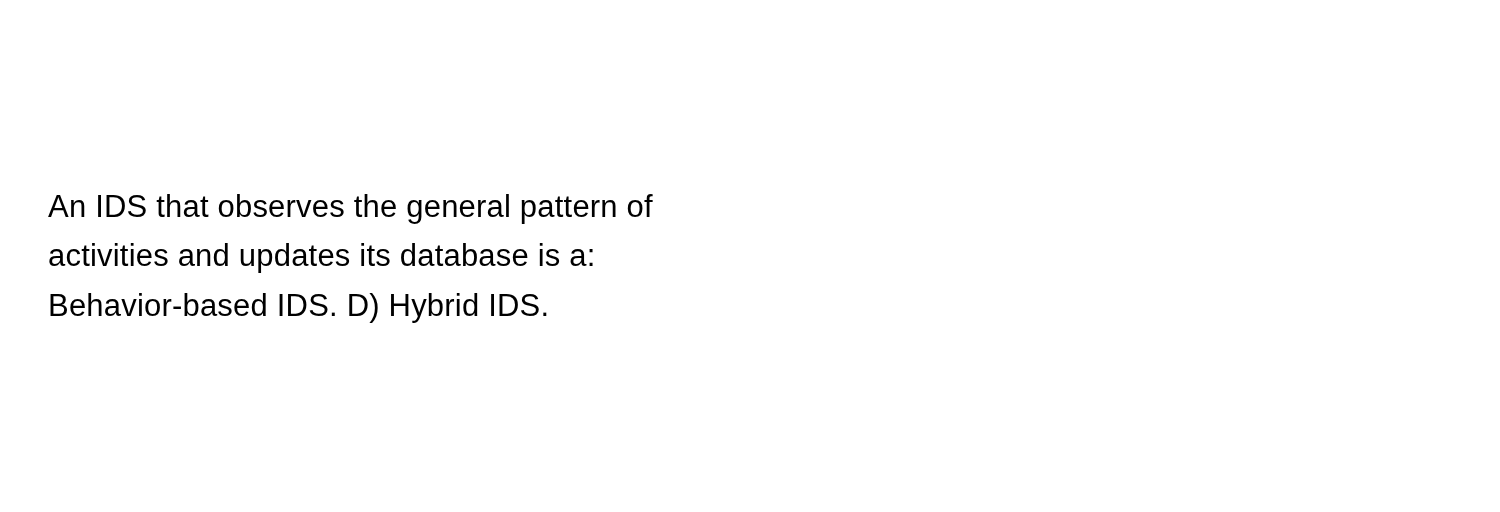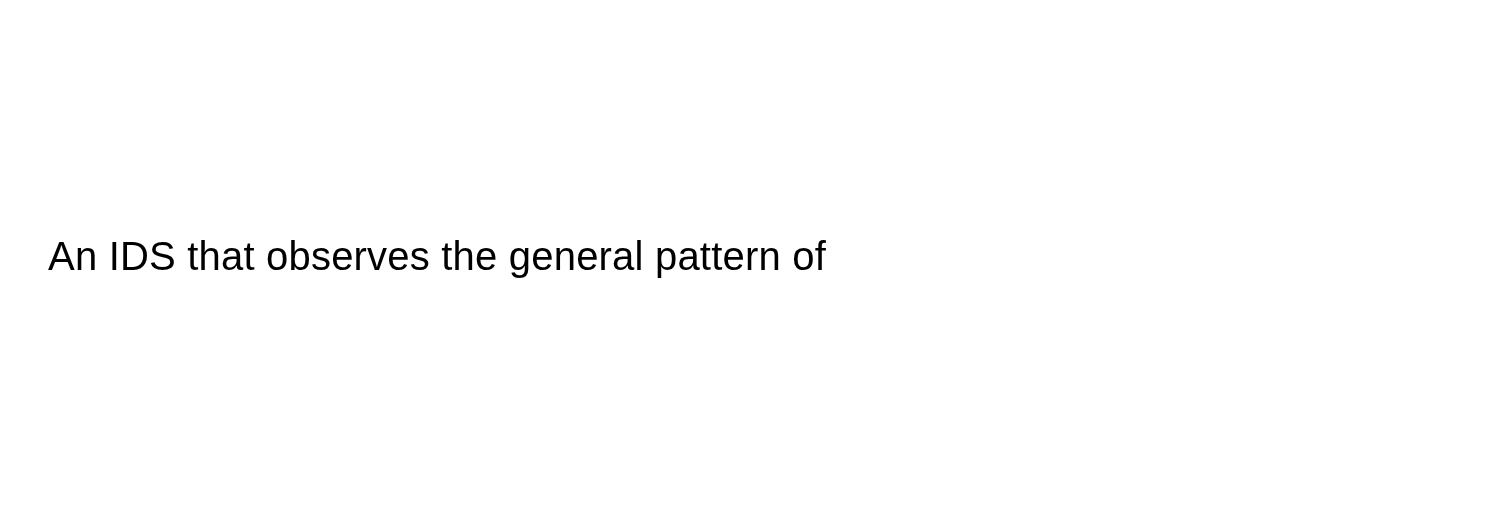--- a/index.html
+++ b/index.html
@@ -11,25 +11,27 @@
       width: 1500px;
       height: 512px;
       background: #ffffff;
       font-family: -apple-system, BlinkMacSystemFont, "Segoe UI", Helvetica, Arial, sans-serif;
       display: flex;
       align-items: center;
       padding-left: 48px;
       padding-right: 48px;
     }
     .question-block {
-      font-size: 40px;
+      font-size: 31px;
       line-height: 1.6;
       color: #000000;
       font-weight: 400;
       letter-spacing: 0.2px;
     }
   </style>
 </head>
 <body>
 
 <div class="question-block">
   <div>An IDS that observes the general pattern of</div>
+  <div>activities and updates its database is a:</div>
+  <div>Behavior-based IDS. D) Hybrid IDS.</div>
 </div>
 
 </body></html>

